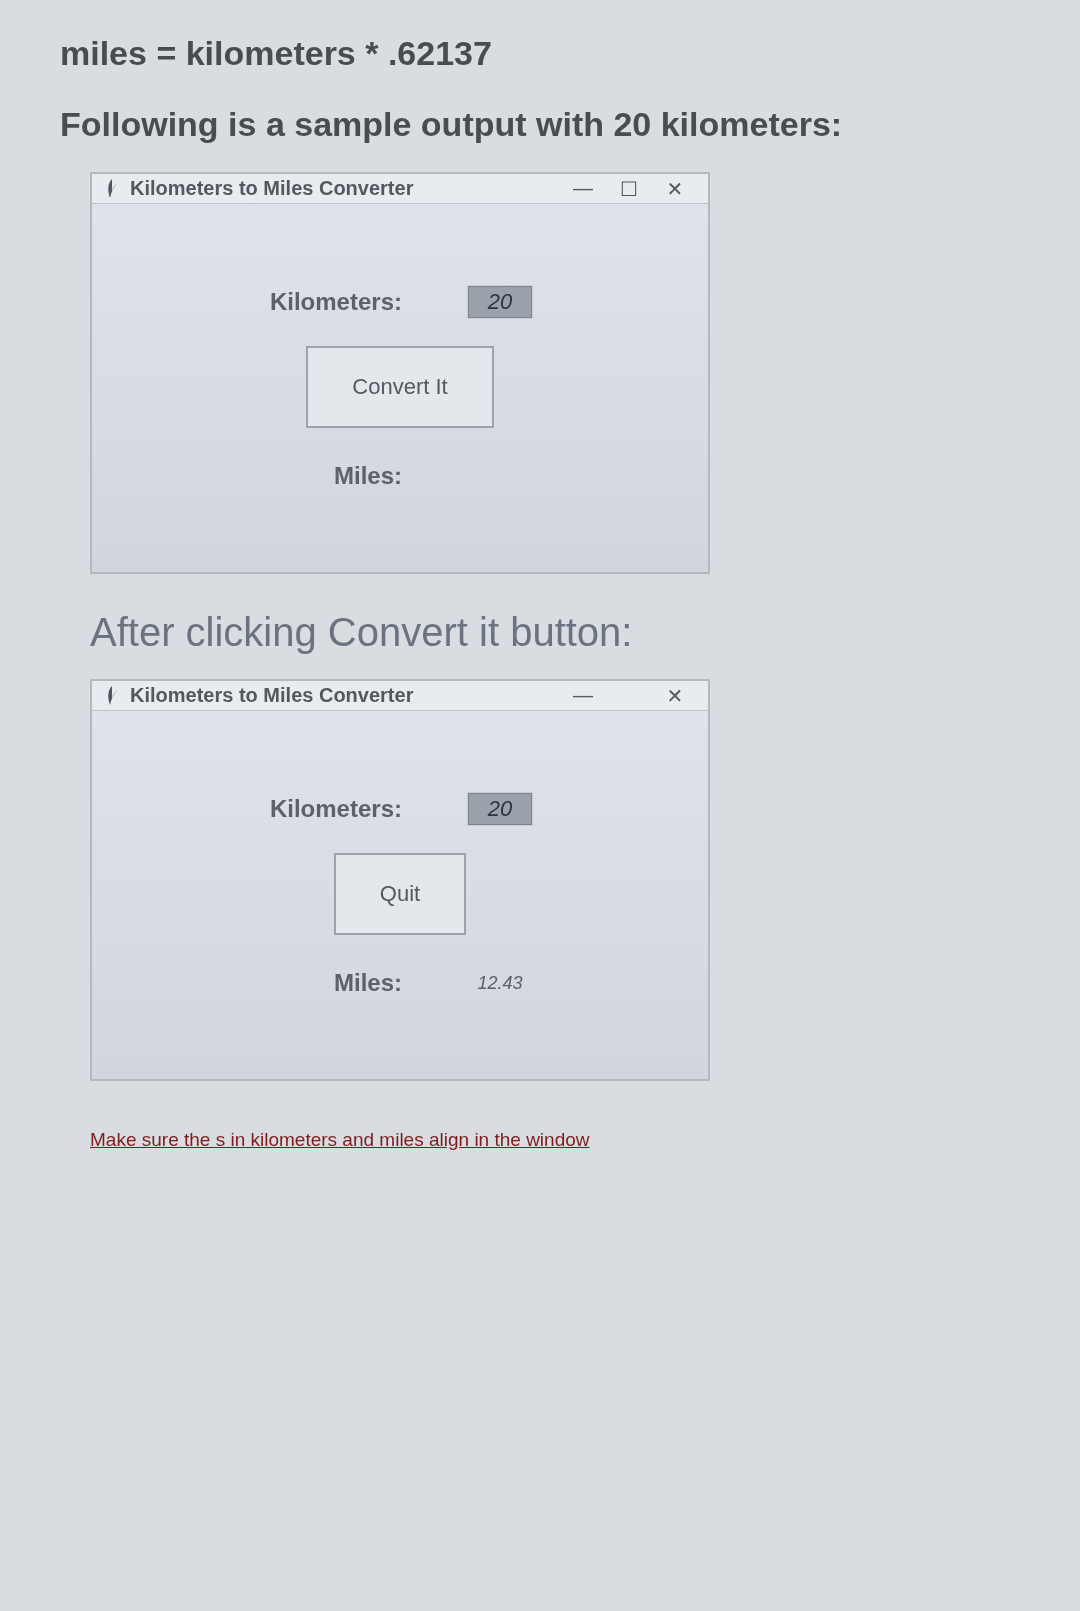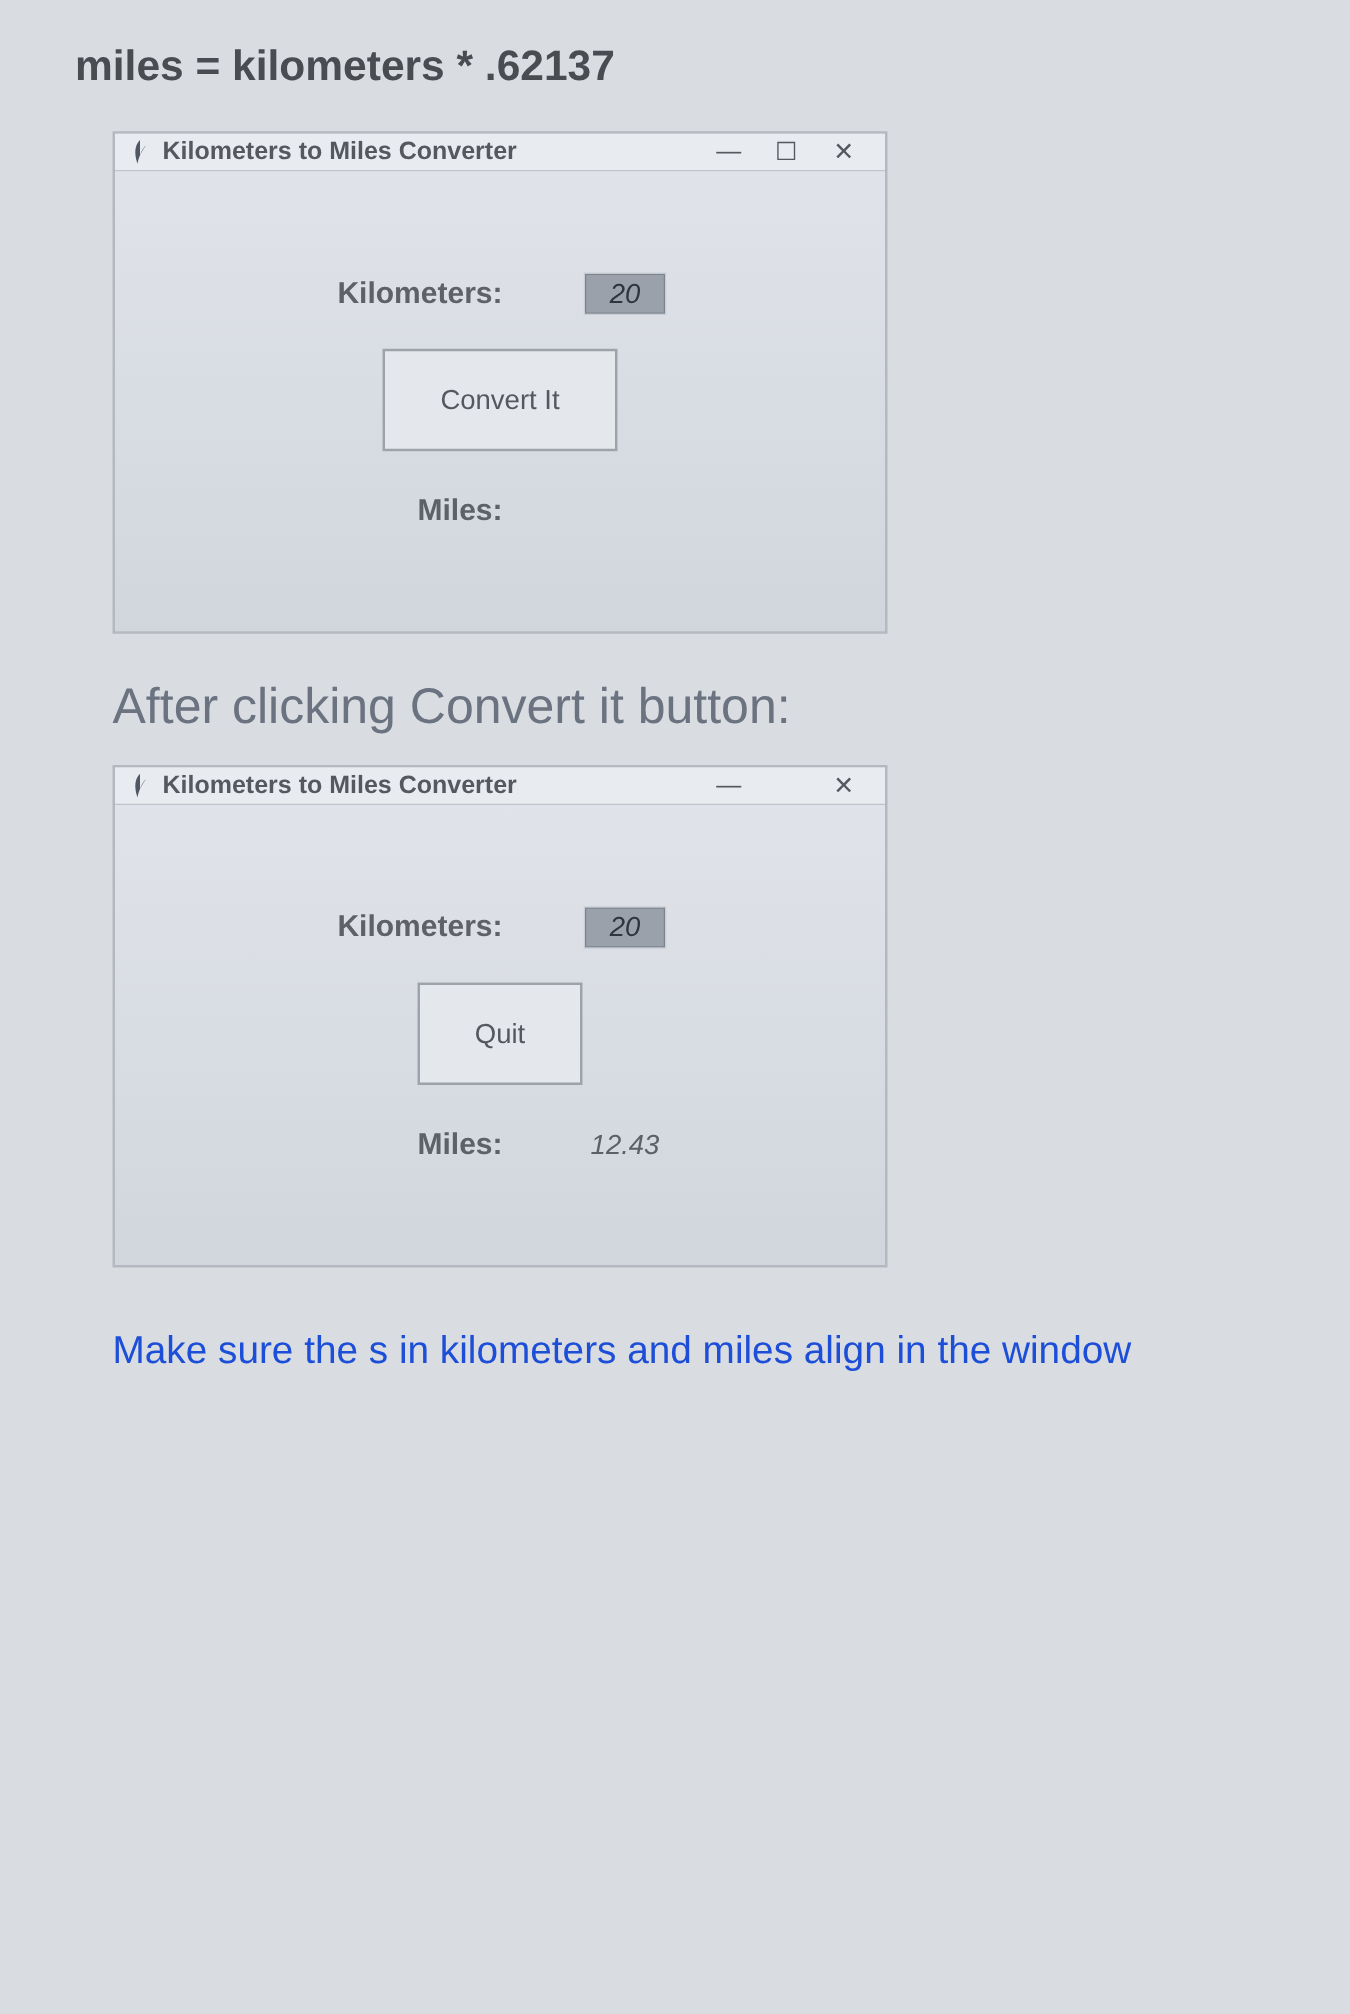--- a/index.html
+++ b/index.html
@@ -26,24 +26,25 @@
     color: #4a4c52;
     margin: 10px 0 28px 0;
   }
   .caption {
     font-size: 40px;
     font-weight: 500;
     color: #6b7280;
     margin: 36px 0 24px 30px;
   }
   .footnote {
-    font-size: 31px;
-    color: #1d4ed8;
+    font-size: 19px;
+    color: #7f1d1d;
     margin-top: 48px;
     margin-left: 30px;
+    text-decoration: underline;
   }
   .win {
     width: 620px;
     margin-left: 30px;
     border: 2px solid #b5b8bf;
     background: linear-gradient(#e1e4ea, #d1d6dd);
   }
   .titlebar {
     height: 30px;
     display: flex;
@@ -101,21 +102,21 @@
     display: inline-block;
     min-width: 64px;
     padding: 2px 6px;
     background: #9aa1ab;
     color: #2e3440;
     font-size: 22px;
     border: 1px solid #7d848e;
     outline: 1px solid #c9ced6;
   }
   .result {
-    font-size: 22px;
+    font-size: 18px;
     color: #5b6069;
   }
   .btn {
     display: inline-block;
     border: 2px solid #9ea3ab;
     background: #e4e7ec;
     padding: 26px 44px;
     font-size: 22px;
     color: #55585e;
     cursor: pointer;
@@ -125,20 +126,21 @@
     justify-content: center;
     margin: 28px 0 34px 0;
   }
 </style>
 </head>
 <body>
 
 <div class="page">
 
   <div class="heading">miles = kilometers * .62137</div>
+  <div class="subheading">Following is a sample output with 20 kilometers:</div>
 
   <div class="win">
     <div class="titlebar">
       <span class="app-icon">
         <svg viewBox="0 0 16 22" width="16" height="22">
           <path d="M8 1 C4 5 3 11 6 20 C7 14 10 9 13 5 C11 7 9 10 8 13 C8 9 8 5 8 1 Z" fill="#4f5763"></path>
         </svg>
       </span>
       <span class="title-text">Kilometers to Miles Converter</span>
       <span class="title-spacer"></span>

